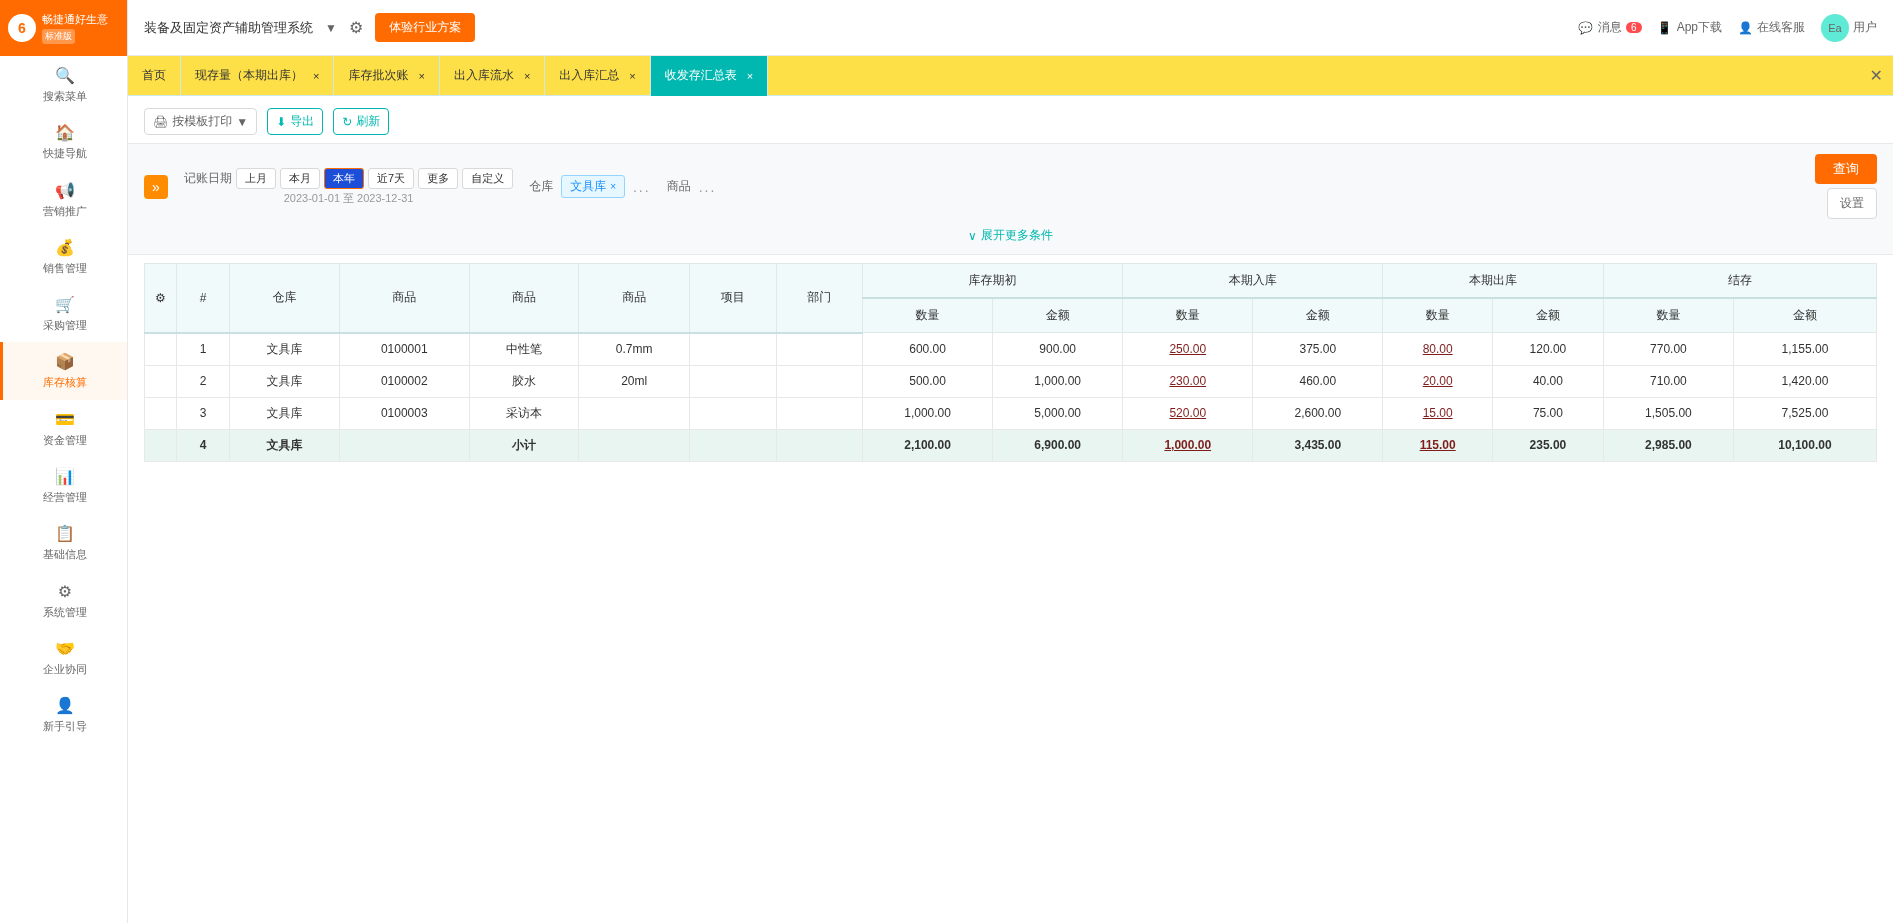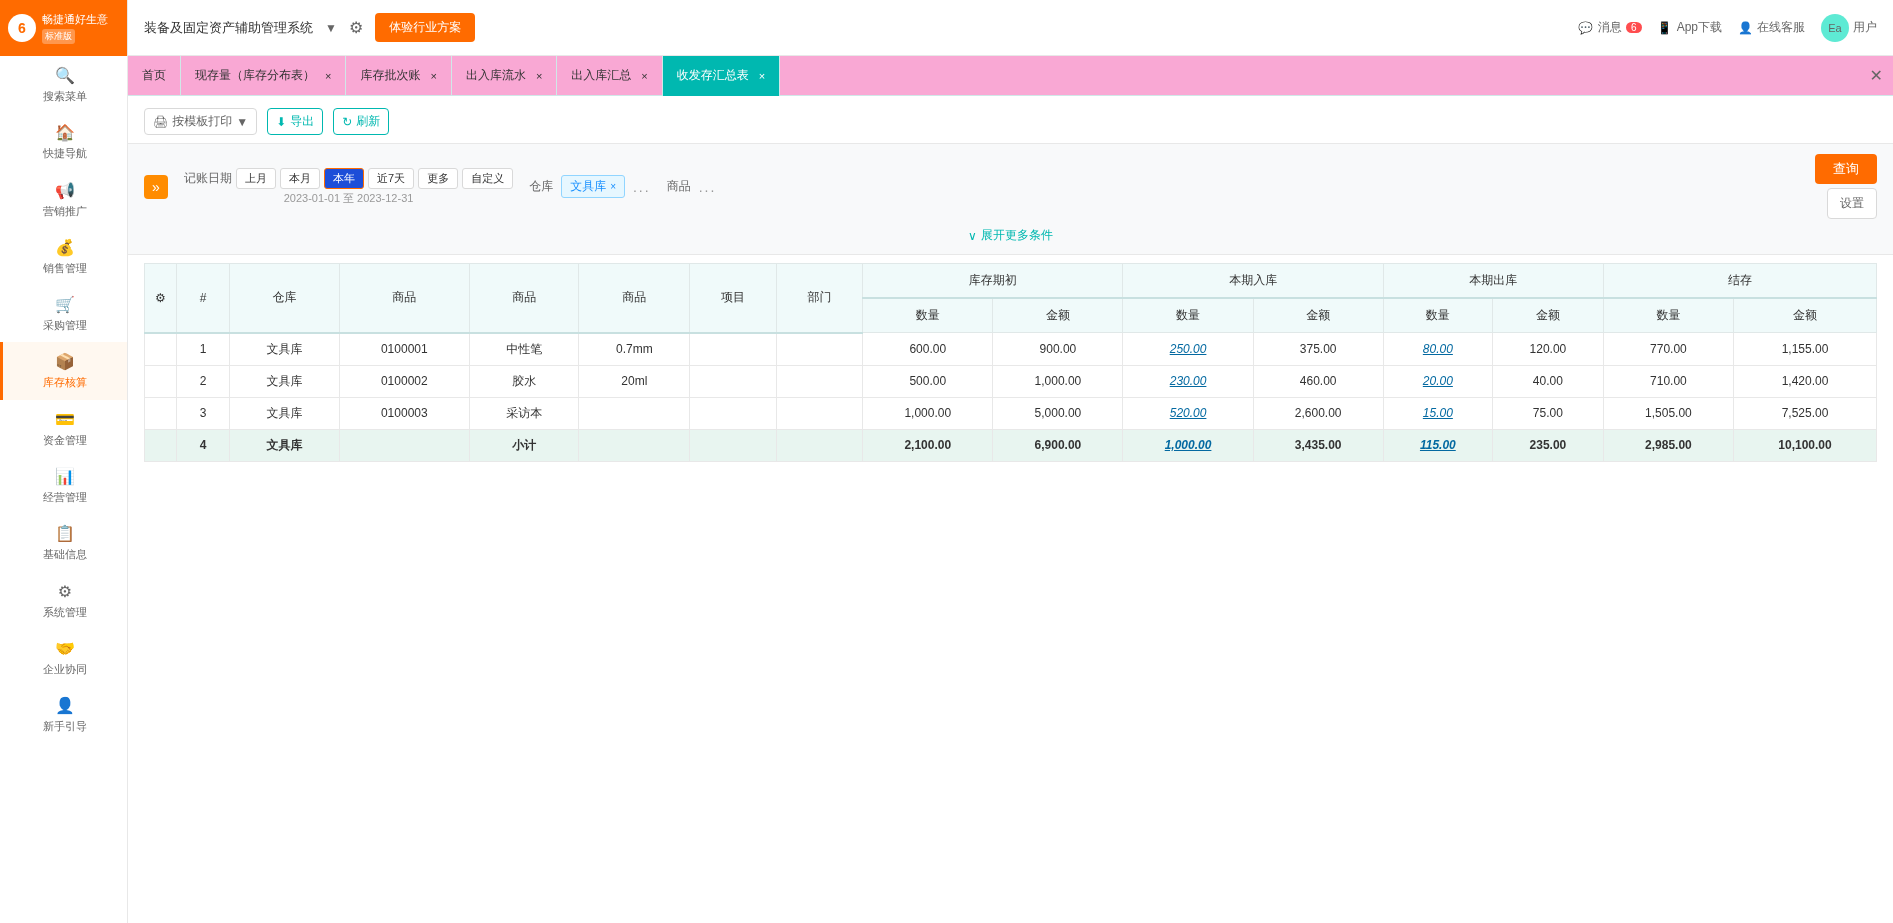--- a/index.html
+++ b/index.html
@@ -22,21 +22,21 @@
     .topbar-system-name { font-size: 13px; color: #333; }
     .topbar-dropdown { display: flex; align-items: center; gap: 4px; cursor: pointer; color: #666; font-size: 12px; }
     .topbar-gear { font-size: 16px; color: #666; cursor: pointer; }
     .topbar-btn-trial { background: #ff6b00; color: #fff; border: none; border-radius: 4px; padding: 6px 14px; font-size: 12px; cursor: pointer; }
     .topbar-right { display: flex; align-items: center; gap: 16px; font-size: 12px; color: #666; }
     .topbar-right-item { display: flex; align-items: center; gap: 4px; cursor: pointer; }
     .badge { background: #ff4d4f; color: #fff; border-radius: 10px; padding: 0 4px; font-size: 10px; min-width: 16px; text-align: center; }
     .user-avatar { width: 28px; height: 28px; background: #5eead4; border-radius: 50%; display: flex; align-items: center; justify-content: center; font-size: 11px; color: #666; }
 
     
-    .tabbar { position: fixed; left: 128px; top: 56px; right: 0; height: 40px; background: #f9a8d4; display: flex; align-items: center; padding: 0; z-index: 98; border-bottom: 1px solid #d0e8e8; }
+    .tabbar { position: fixed; left: 128px; top: 56px; right: 0; height: 40px; background: #fde047; display: flex; align-items: center; padding: 0; z-index: 98; border-bottom: 1px solid #d0e8e8; }
     .tab-item { display: flex; align-items: center; gap: 6px; padding: 0 14px; height: 40px; font-size: 12px; color: #333; cursor: pointer; border-right: 1px solid #d0e8e8; white-space: nowrap; }
     .tab-item.active { background: #00b8b0; color: #fff; }
     .tab-close-btn { margin-left: 2px; cursor: pointer; }
 
     
     .main { margin-left: 128px; margin-top: 96px; padding: 0; background: #fff; min-height: calc(100vh - 96px); }
 
     
     .page-header { padding: 12px 16px 8px; border-bottom: 1px solid #e8e8e8; display: flex; align-items: center; justify-content: space-between; }
     .page-title { font-size: 15px; font-weight: bold; color: #333; }
@@ -61,21 +61,21 @@
     .filter-dots { font-size: 14px; color: #999; cursor: pointer; letter-spacing: 2px; }
     .filter-expand-more { display: flex; align-items: center; gap: 4px; color: #00b8b0; font-size: 12px; cursor: pointer; margin: 8px auto 0; width: fit-content; }
 
     
     .table-wrap { padding: 0 16px 16px; overflow: auto; }
     .data-table { width: 100%; border-collapse: collapse; margin-top: 8px; }
     .data-table th { background: #f0fafa; border: 1px solid #e0e8e8; padding: 8px 10px; font-size: 12px; font-weight: 500; color: #333; white-space: nowrap; }
     .data-table td { border: 1px solid #e8e8e8; padding: 7px 10px; font-size: 12px; color: #333; text-align: center; white-space: nowrap; }
     .data-table .subtotal-row td { background: #e8f5f0; font-weight: bold; }
     .th-group { text-align: center; }
-    .link-text { color: #0369a1; text-decoration: underline; cursor: pointer; font-style: italic; }
+    .link-text { color: #7f1d1d; text-decoration: underline; cursor: pointer; }
     .table-header-row th { border-bottom: 2px solid #c8e0e0; }
 
     
     .btn-query { background: #ff6b00; color: #fff; border: none; border-radius: 4px; padding: 6px 18px; font-size: 13px; cursor: pointer; white-space: nowrap; }
     .btn-settings { background: #fff; color: #666; border: 1px solid #d9d9d9; border-radius: 4px; padding: 6px 12px; font-size: 12px; cursor: pointer; }
     .close-tab-btn { position: absolute; right: 0; top: 0; height: 40px; display: flex; align-items: center; padding: 0 10px; cursor: pointer; color: #666; font-size: 16px; }
     .th-settings { width: 32px; }
   </style>
 </head>
 <body>
@@ -170,21 +170,21 @@
     </div>
   </div>
 </div>
 
 <div class="tabbar">
   <div id="tabs-container" style="display:flex;align-items:center;height:100%;flex:1;">
       <div class="tab-item">
         <span>首页</span>
       </div>
       <div class="tab-item">
-        <span>现存量（库存分布表）</span>
+        <span>现存量（本期出库）</span>
         <span class="tab-close-btn" style="margin-left:4px;font-size:11px;">×</span>
       </div>
       <div class="tab-item">
         <span>库存批次账</span>
         <span class="tab-close-btn" style="margin-left:4px;font-size:11px;">×</span>
       </div>
       <div class="tab-item">
         <span>出入库流水</span>
         <span class="tab-close-btn" style="margin-left:4px;font-size:11px;">×</span>
       </div>

